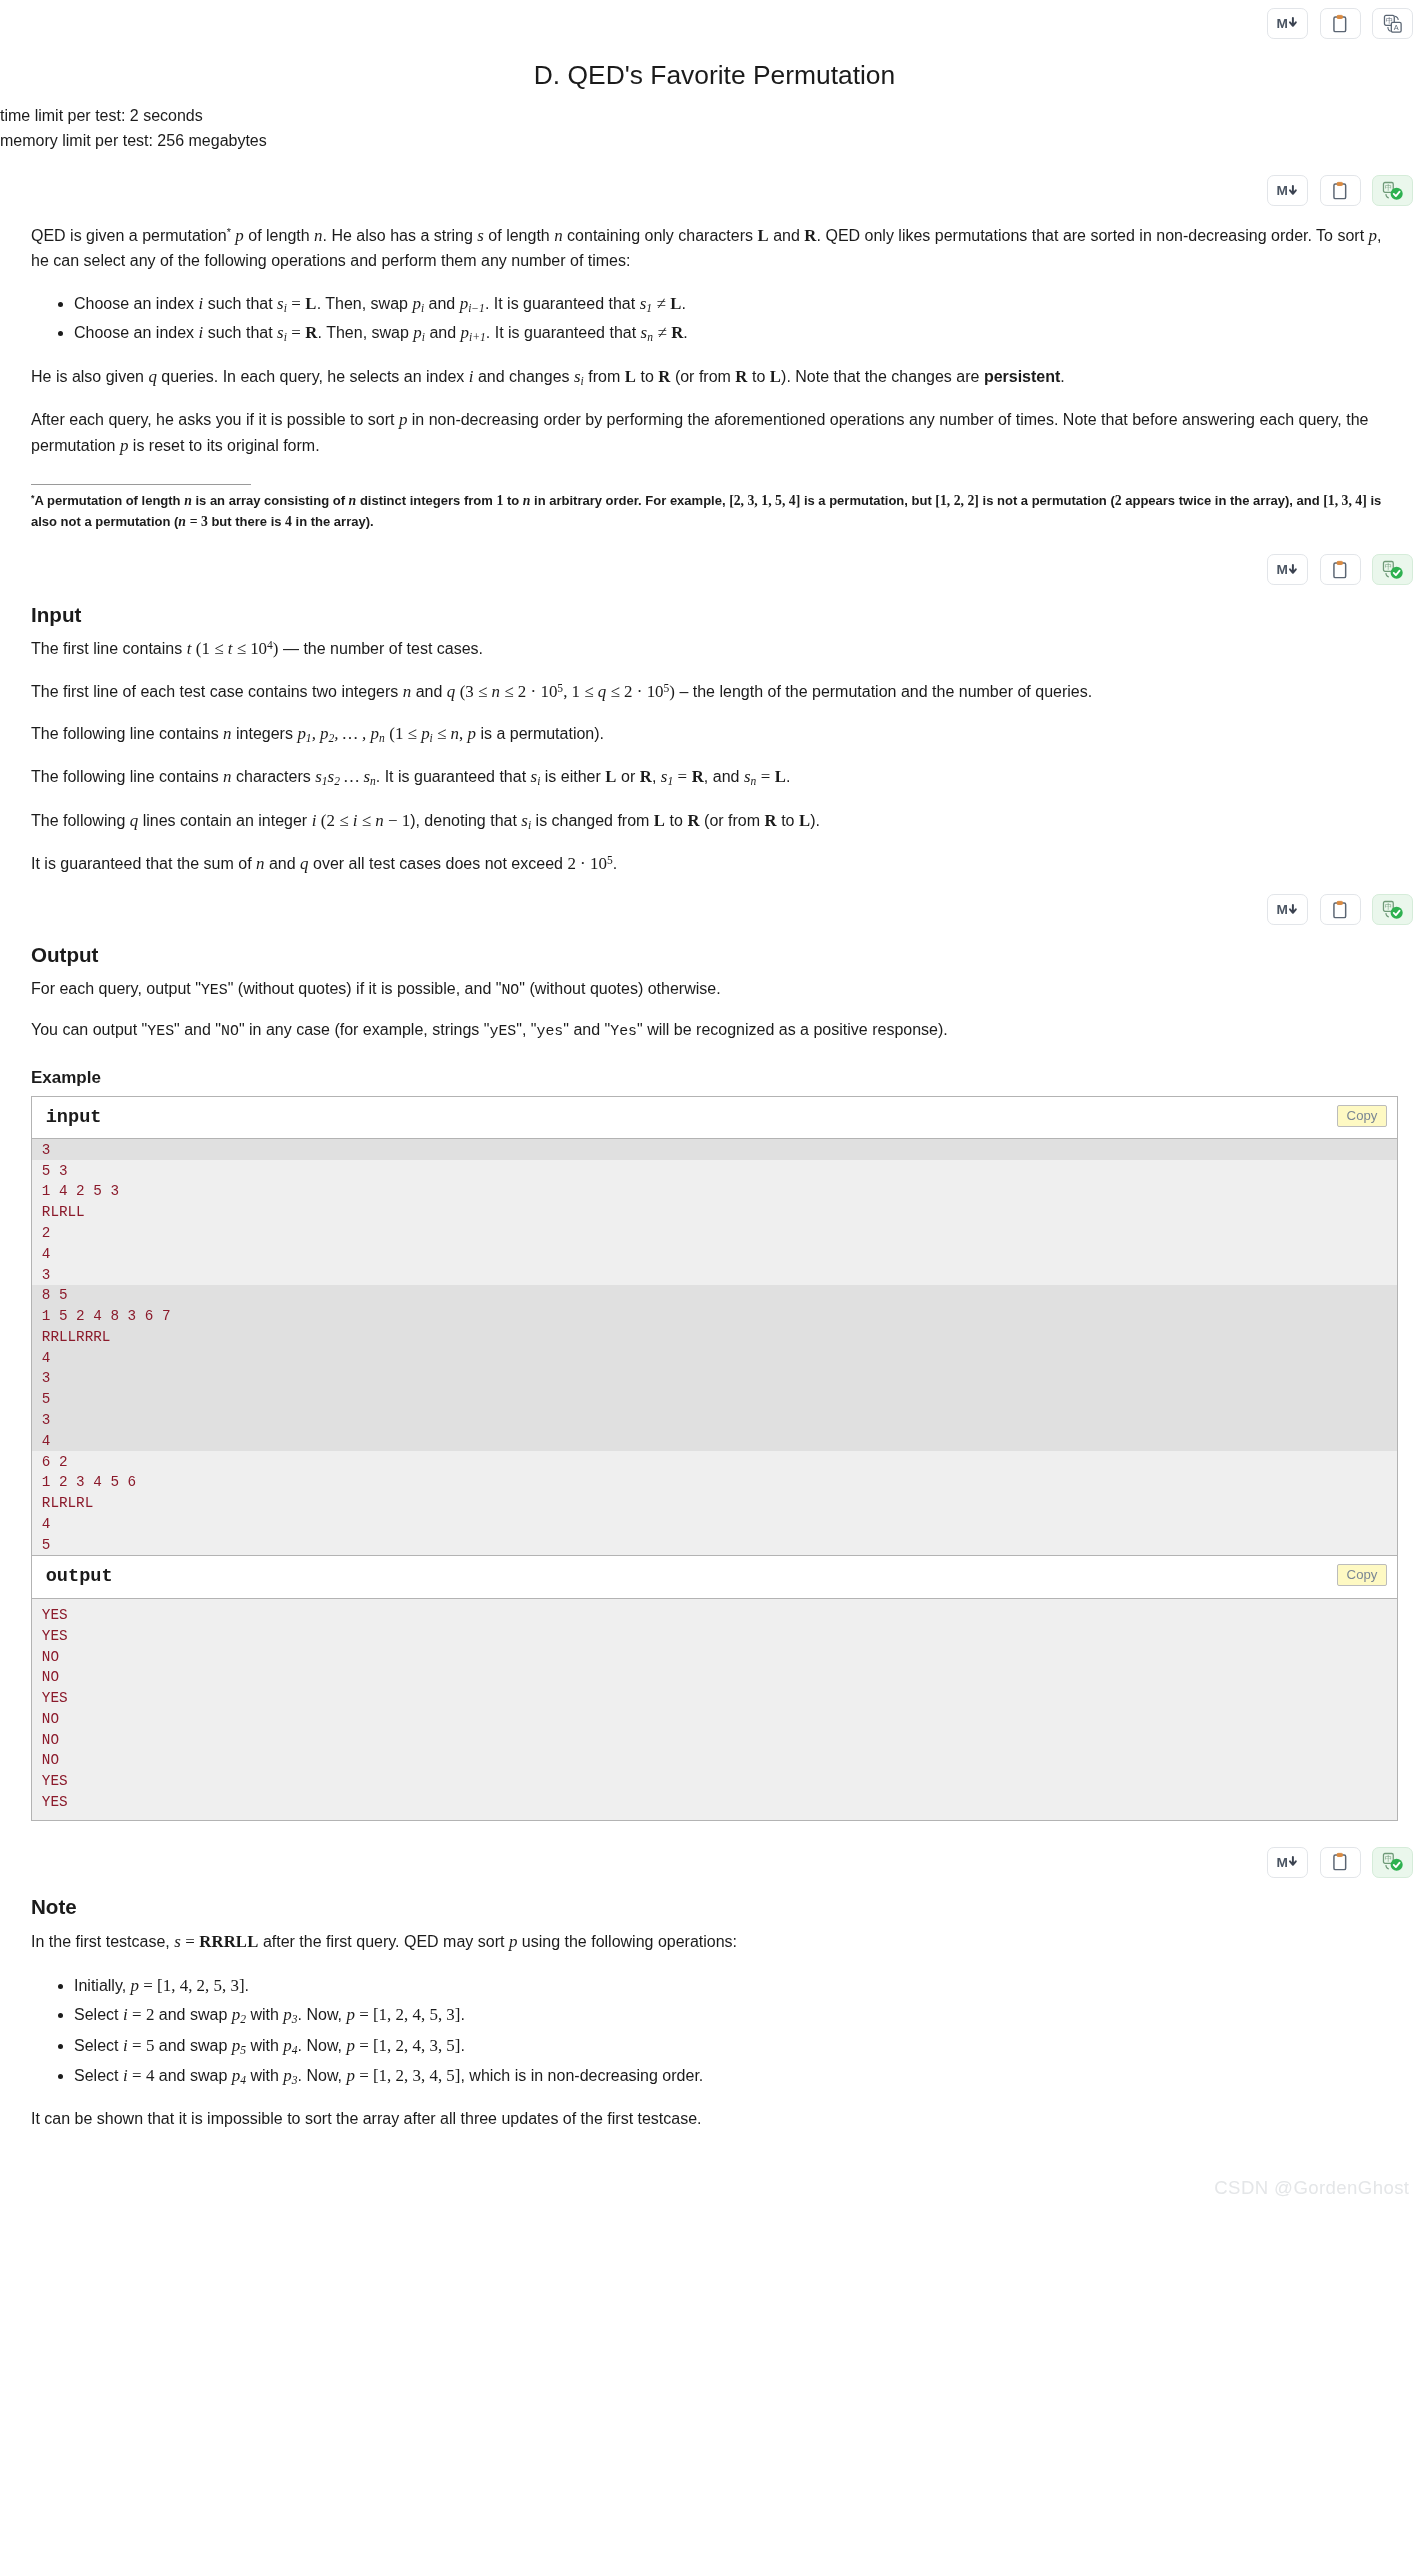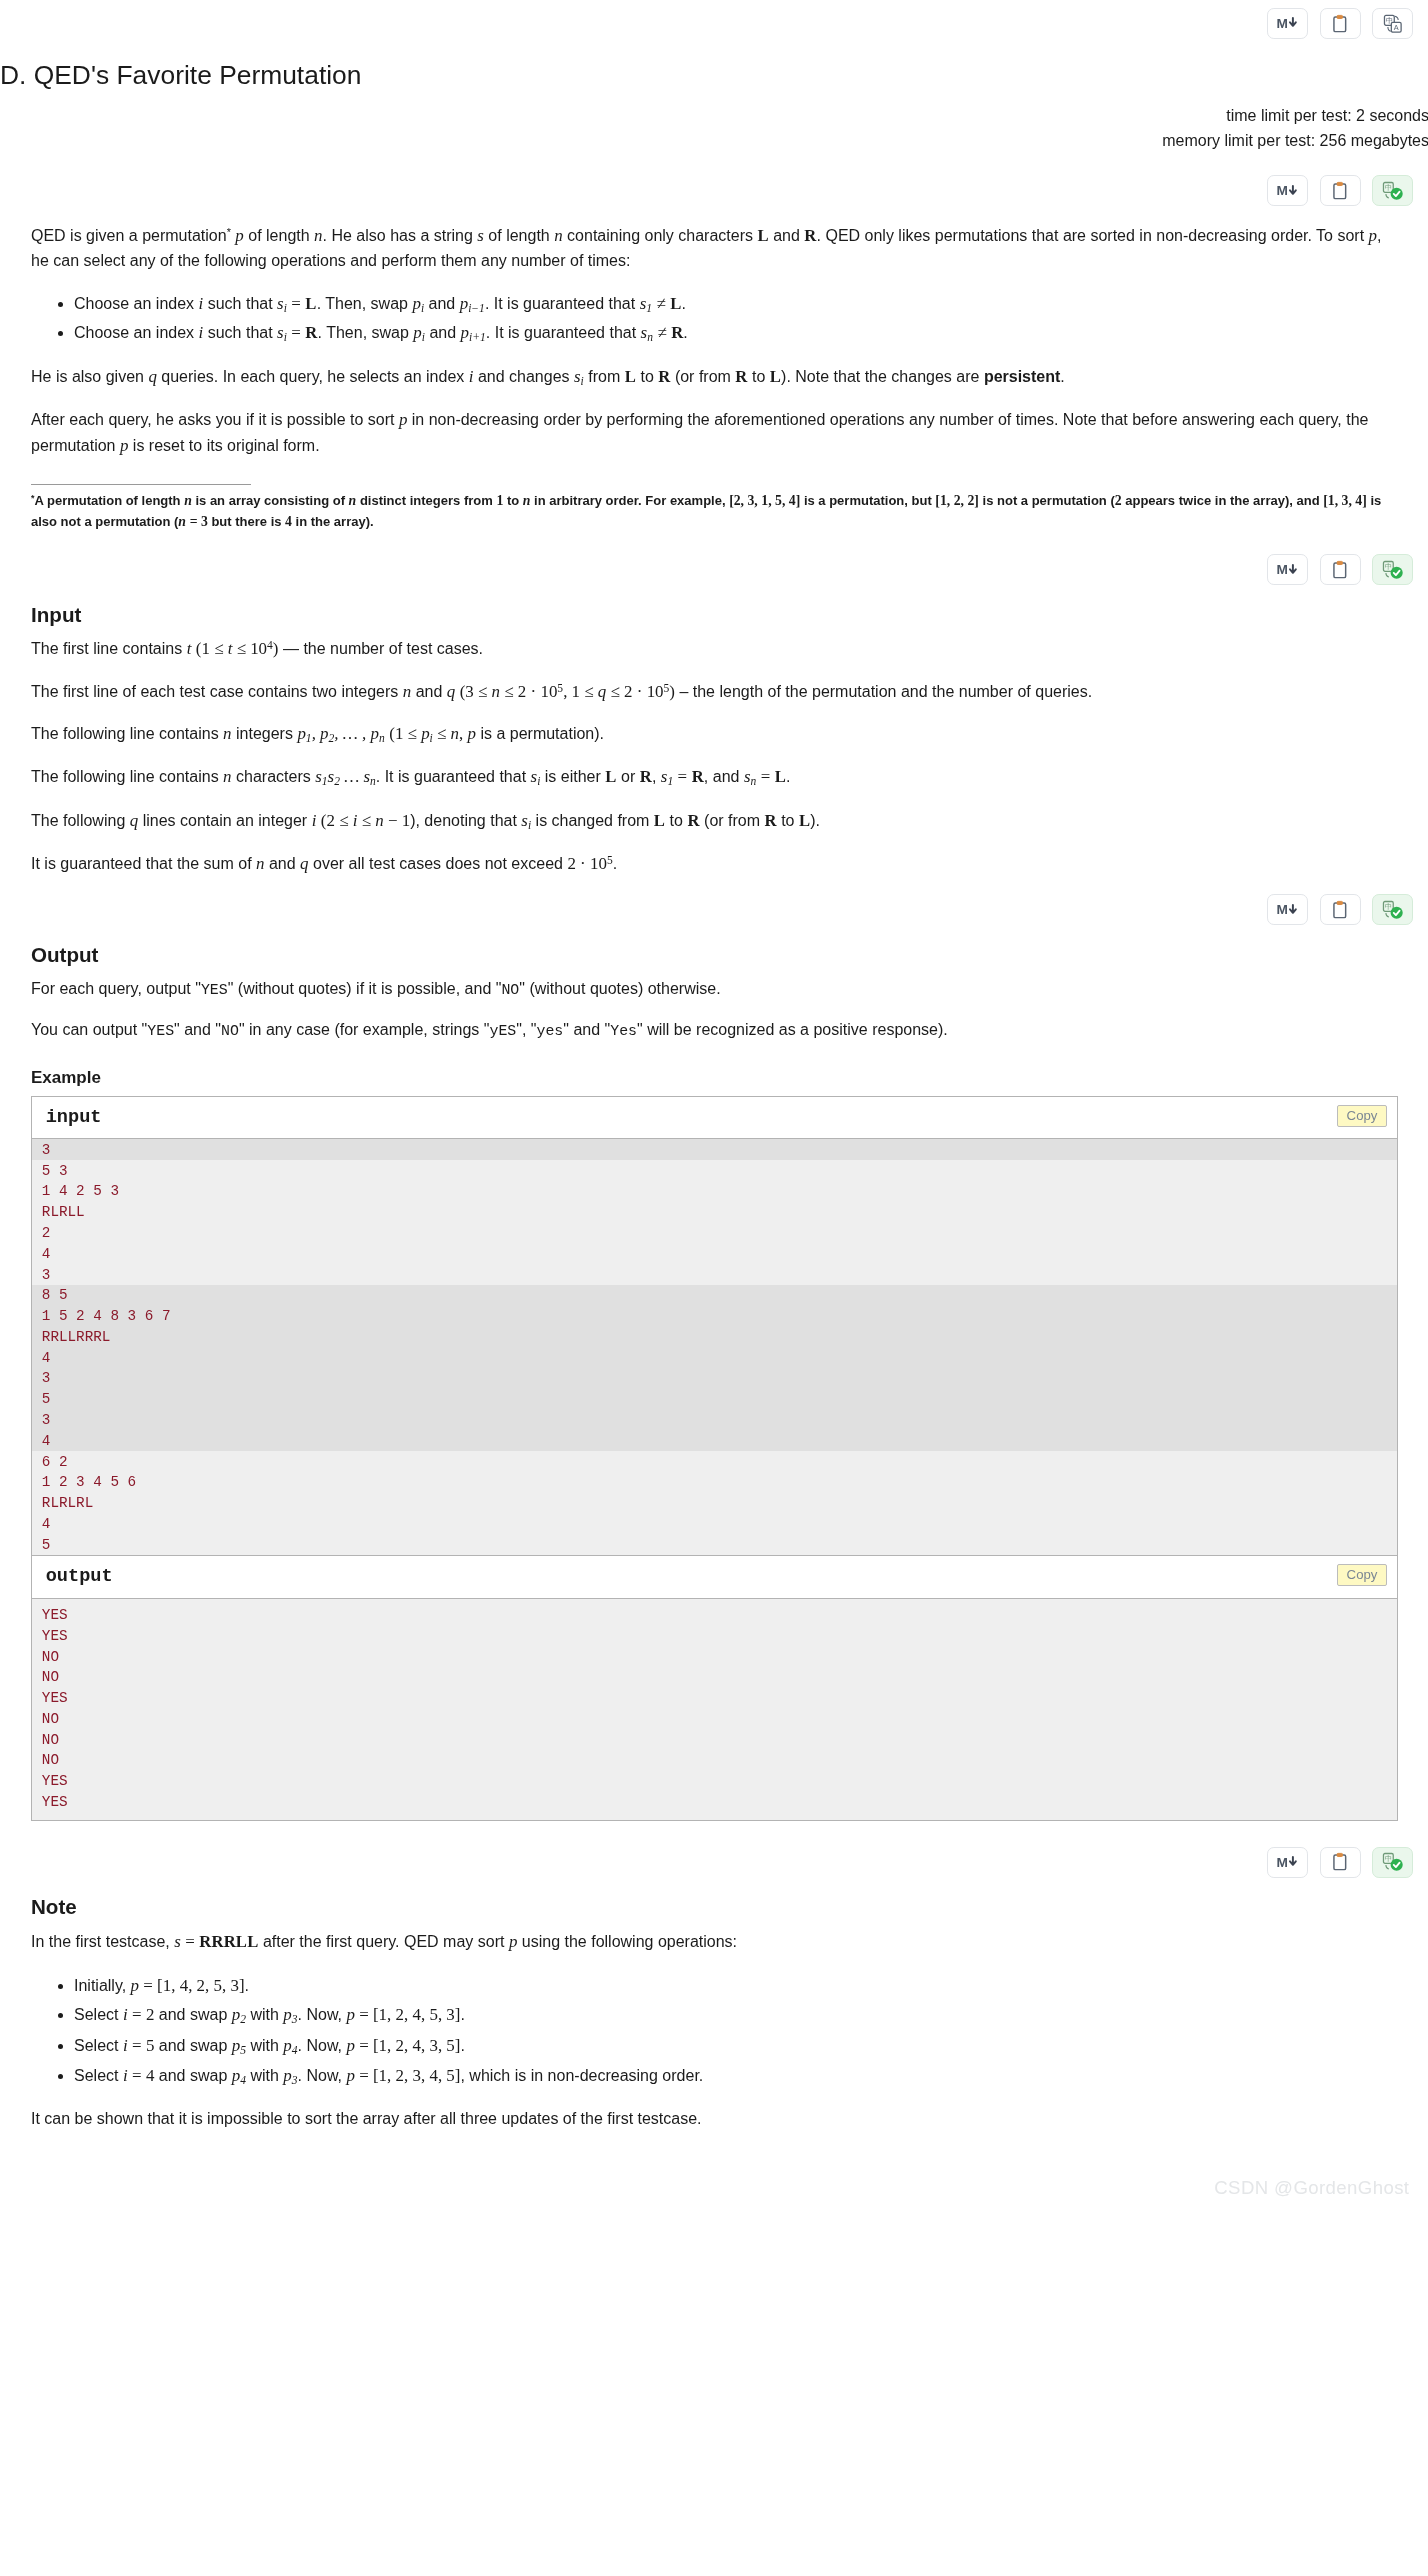--- a/index.html
+++ b/index.html
@@ -49,32 +49,32 @@
   .icon-btn.green { background: #eaf7ec; border-color: #d5ecd9; }
   .mdtxt {
     font-family: "Liberation Sans", sans-serif;
     font-weight: 700; font-size: 13.7px; color: #4b5563;
     letter-spacing: -0.5px;
   }
 
   
   .content { padding: 0 31px; }
   h1.title {
+    text-align: center;
     font-size: 26.4px;
     font-weight: 400;
     margin: 21.5px 0 15.7px 0;
     color: #1b1b1b;
     font-family: "Liberation Sans", sans-serif;
   }
   .limit {
-    text-align: right;
+    text-align: left;
     font-size: 16px;
     margin: 6.9px 0;
     color: #1b1b1b;
-    padding-left: 36px;
   }
   h2.section {
     font-size: 20.6px;
     font-weight: 700;
     margin: 17.6px 0 9.8px 0;
   }
   h3.example-h {
     font-size: 17px;
     font-weight: 700;
     margin: 25.4px 0 7.8px 0;

